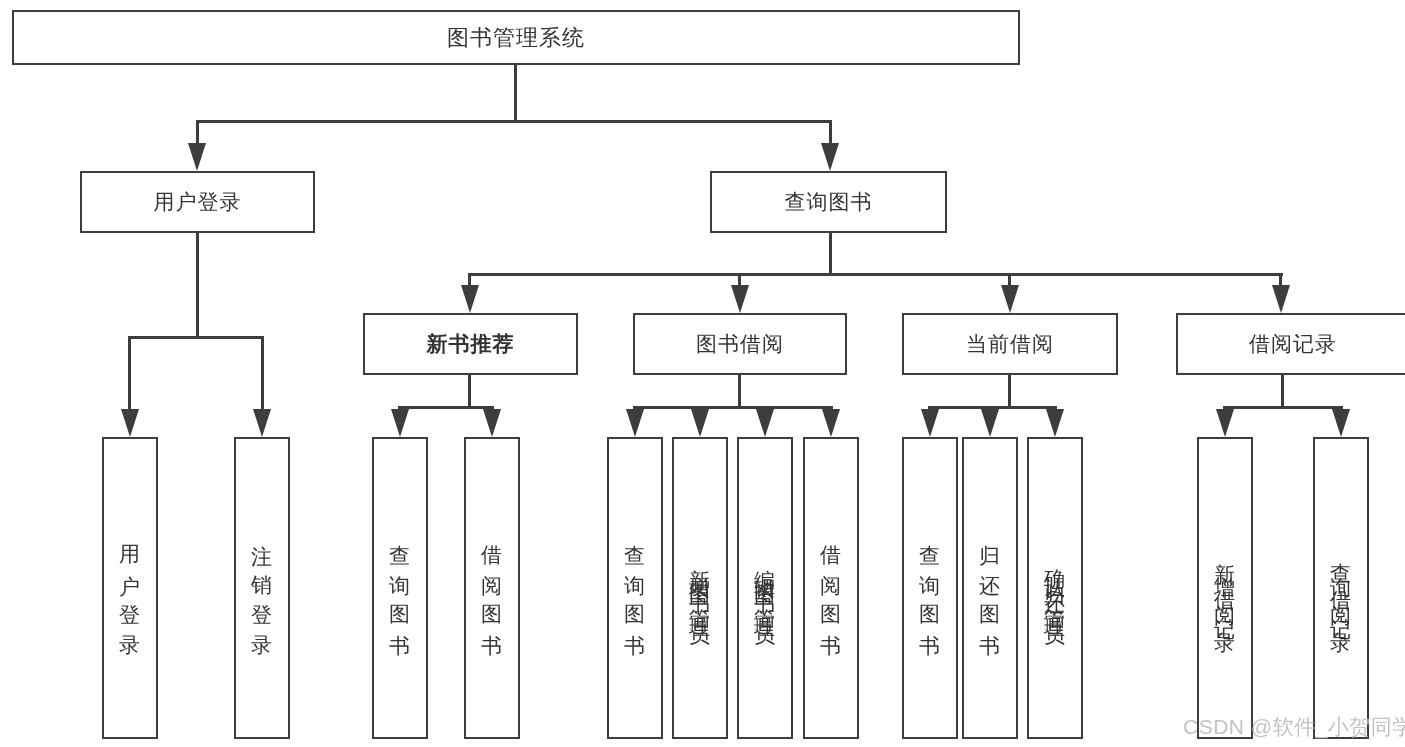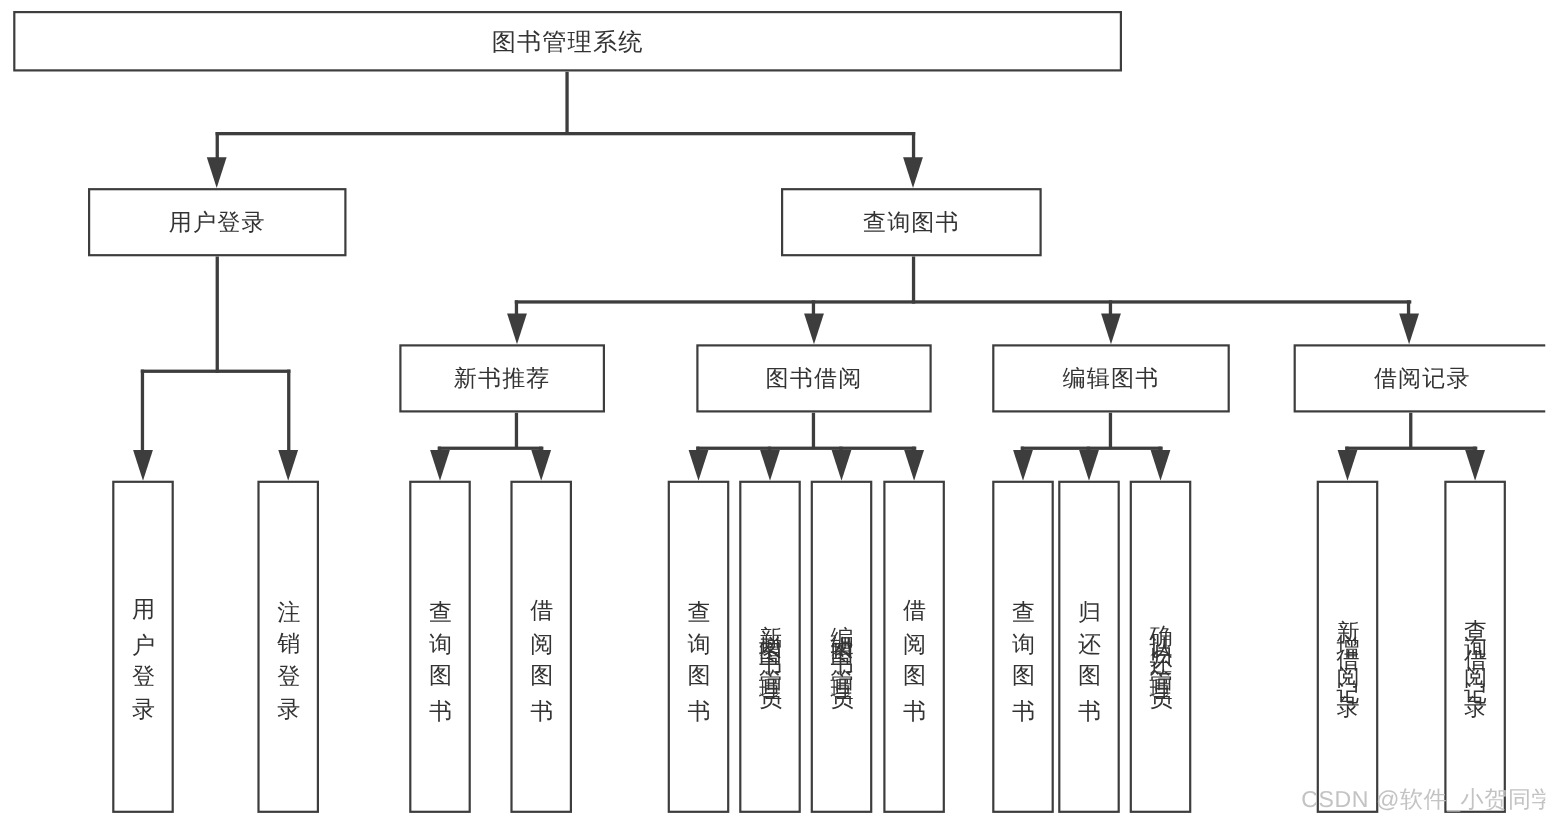--- a/index.html
+++ b/index.html
@@ -52,30 +52,30 @@
   </div>
 
   <div class="box" style="left:80px;top:171px;width:235px;height:62px;">
     <span class="lbl">用户登录</span>
   </div>
 
   <div class="box" style="left:710px;top:171px;width:237px;height:62px;">
     <span class="lbl">查询图书</span>
   </div>
 
-  <div class="box" style="left:363px;top:313px;width:187px;height:62px;">
+  <div class="box" style="left:363px;top:313px;width:215px;height:62px;font-weight:bold;">
     <span class="lbl">新书推荐</span>
   </div>
 
   <div class="box" style="left:633px;top:313px;width:214px;height:62px;justify-content:center;">
     <span class="lbl">图书借阅</span>
   </div>
 
   <div class="box" style="left:902px;top:313px;width:216px;height:62px;">
-    <span class="lbl">编辑图书</span>
+    <span class="lbl">当前借阅</span>
   </div>
 
   <div class="box" style="left:1176px;top:313px;width:234px;height:62px;">
     <span class="lbl">借阅记录</span>
   </div>
 
   <div class="box vbox" style="left:102px;top:437px;width:56px;height:302px;">
     <span class="lbl">用户登录</span>
   </div>
 

